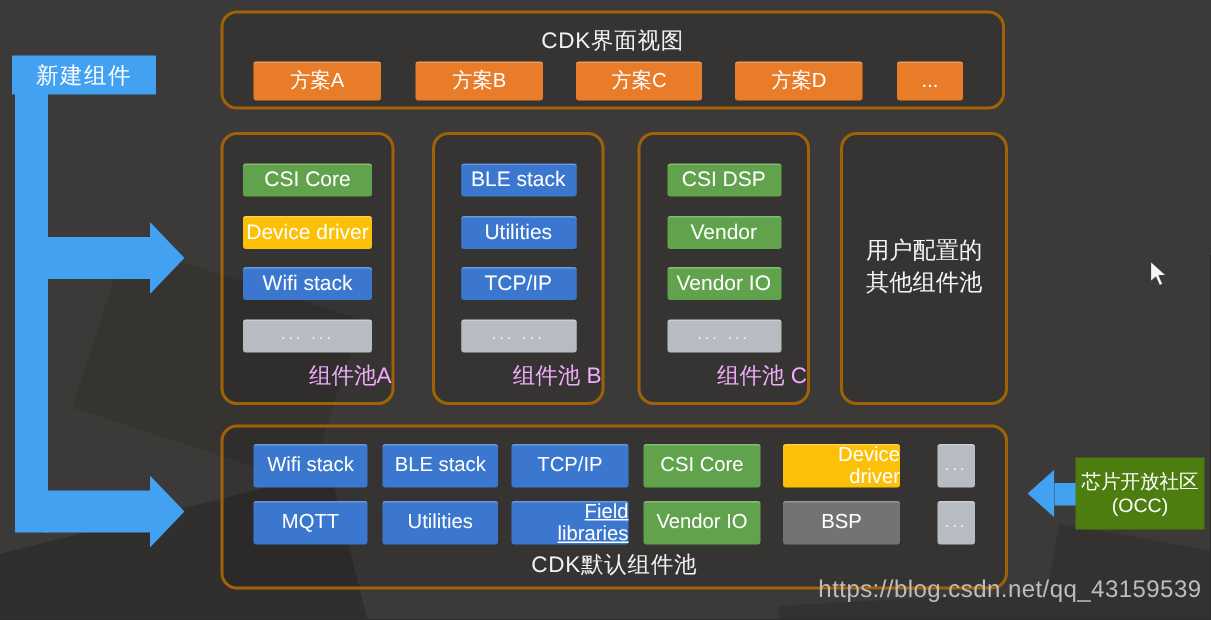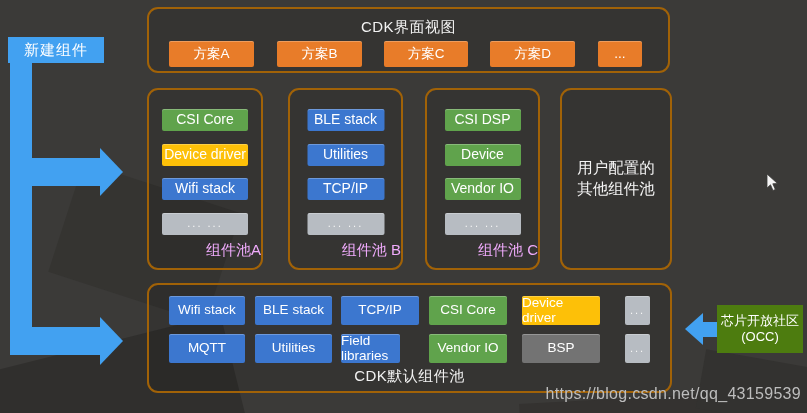--- a/index.html
+++ b/index.html
@@ -15,21 +15,21 @@
   
   .frame {
     position:absolute; border:2px solid #a16207; border-radius:11px;
     background:rgba(0,0,0,0.10);
   }
   .frame-title { position:absolute; width:100%; text-align:center; font-size:15px; color:#f2f2f2; letter-spacing:0.5px; }
 
   
   .chip {
     position:absolute; display:flex; align-items:center; justify-content:center;
-    color:#fff; text-align:left; font-size:13.5px; line-height:1.08;
+    color:#fff; text-align:right; font-size:13.5px; line-height:1.08;
     border-radius:2px; box-shadow: inset 0 1px 0 rgba(255,255,255,0.25);
   }
   .chip.small-dots { font-size:11px; letter-spacing:2px; color:#f5f5f5; }
   .pool-chip { left:50%; transform:translateX(-50%); height:22px; font-size:14px; }
   .pool-label { position:absolute; bottom:8px; width:100%; text-align:right; font-size:15px; color:#f0abfc;margin-top:41px; }
 
   
   .flow-rect { position:absolute; }
   .flow-head-right { position:absolute; clip-path:polygon(0 0, 100% 50%, 0 100%); }
   .flow-head-left  { position:absolute; clip-path:polygon(100% 0, 0 50%, 100% 100%); }
@@ -88,21 +88,21 @@
   <div class="frame" style="left:288px; top:88px; width:115px; height:182px;">
     <div class="chip pool-chip" style="top: 19px; width: 77px; background-color: rgb(60, 119, 207);">BLE stack</div>
     <div class="chip pool-chip" style="top: 54px; width: 77px; background-color: rgb(60, 119, 207);">Utilities</div>
     <div class="chip pool-chip" style="top: 88px; width: 77px; background-color: rgb(60, 119, 207);">TCP/IP</div>
     <div class="chip pool-chip small-dots" style="top: 123px; width: 77px; background-color: rgb(183, 188, 194);">... ...</div>
     <div class="pool-label">组件池 B</div>
   </div>
 
   <div class="frame" style="left:425px; top:88px; width:115px; height:182px;">
     <div class="chip pool-chip" style="top: 19px; width: 76px; background-color: rgb(96, 163, 76);">CSI DSP</div>
-    <div class="chip pool-chip" style="top: 54px; width: 76px; background-color: rgb(96, 163, 76);">Device</div>
+    <div class="chip pool-chip" style="top: 54px; width: 76px; background-color: rgb(96, 163, 76);">Vendor</div>
     <div class="chip pool-chip" style="top: 88px; width: 76px; background-color: rgb(96, 163, 76);">Vendor IO</div>
     <div class="chip pool-chip small-dots" style="top: 123px; width: 76px; background-color: rgb(183, 188, 194);">... ...</div>
     <div class="pool-label">组件池 C</div>
   </div>
 
   <div class="frame" style="left:560px; top:88px; width:112px; height:182px;">
     <div id="user-pool-text">
       <div>用户配置的</div>
       <div>其他组件池</div>
     </div>
@@ -111,21 +111,21 @@
   <div class="frame" style="left:147px; top:283px; width:525px; height:110px;">
     <div class="chip" style="left: 20px; top: 11px; width: 76px; height: 29px; background-color: rgb(60, 119, 207);">Wifi stack</div>
     <div class="chip" style="left: 106px; top: 11px; width: 77px; height: 29px; background-color: rgb(60, 119, 207);">BLE stack</div>
     <div class="chip" style="left: 192px; top: 11px; width: 78px; height: 29px; background-color: rgb(60, 119, 207);">TCP/IP</div>
     <div class="chip" style="left: 280px; top: 11px; width: 78px; height: 29px; background-color: rgb(96, 163, 76);">CSI Core</div>
     <div class="chip" style="left: 373px; top: 11px; width: 78px; height: 29px; background-color: rgb(253, 192, 8);">Device driver</div>
     <div class="chip small-dots" style="left: 476px; top: 11px; width: 25px; height: 29px; background-color: rgb(183, 188, 194);">...</div>
 
     <div class="chip" style="left: 20px; top: 49px; width: 76px; height: 29px; background-color: rgb(60, 119, 207);">MQTT</div>
     <div class="chip" style="left: 106px; top: 49px; width: 77px; height: 29px; background-color: rgb(60, 119, 207);">Utilities</div>
-    <div class="chip" style="left: 192px; top: 49px; width: 59px; height: 29px; background-color: rgb(60, 119, 207);">Field libraries</div>
+    <div class="chip" style="left: 192px; top: 49px; width: 78px; height: 29px; background-color: rgb(60, 119, 207); text-decoration: underline;">Field libraries</div>
     <div class="chip" style="left: 280px; top: 49px; width: 78px; height: 29px; background-color: rgb(96, 163, 76);">Vendor IO</div>
     <div class="chip" style="left: 373px; top: 49px; width: 78px; height: 29px; background-color: #737373;">BSP</div>
     <div class="chip small-dots" style="left: 476px; top: 49px; width: 25px; height: 29px; background-color: rgb(183, 188, 194);">...</div>
 
     <div class="frame-title" style="bottom:5px;">CDK默认组件池</div>
   </div>
 
   <div>
     <div class="flow-head-left" style="left: 685px; top: 313px; width: 18px; height: 32px; background-color: rgb(66, 161, 241);"></div>
     <div class="flow-rect" style="left: 703px; top: 322px; width: 16px; height: 15px; background-color: rgb(66, 161, 241);"></div>

